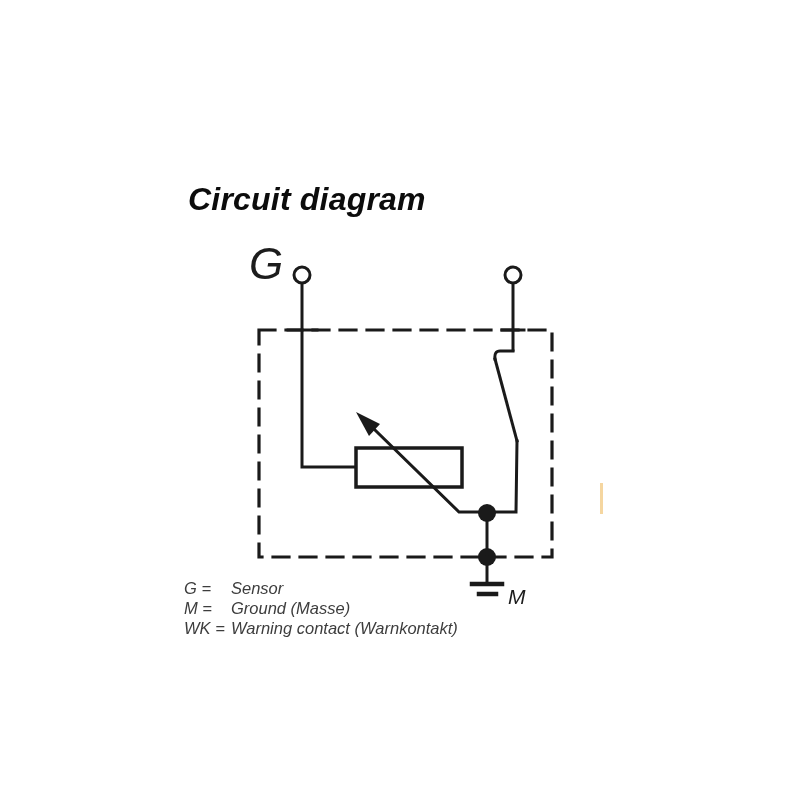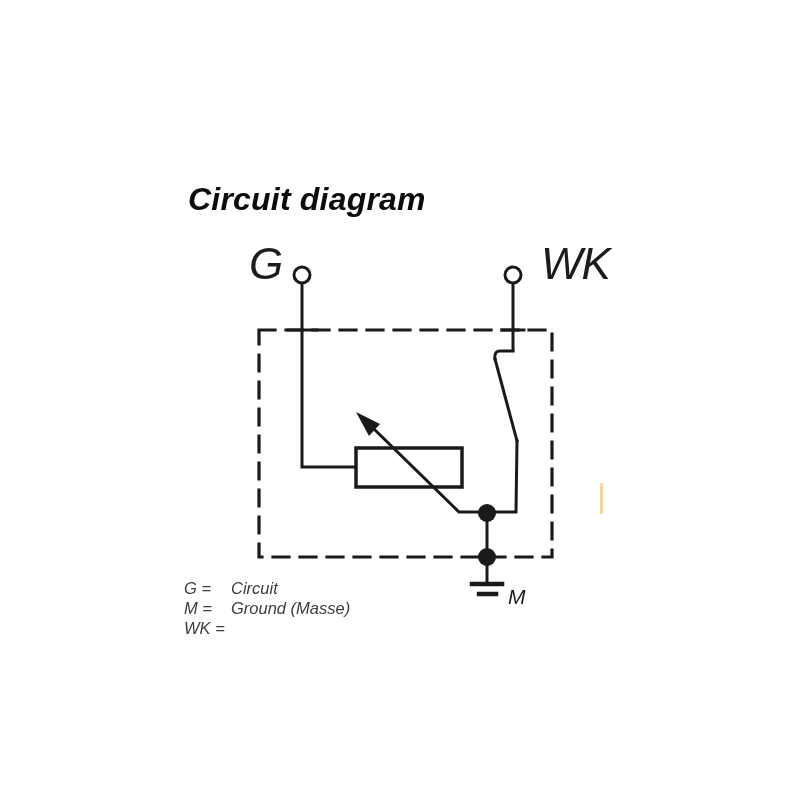--- a/index.html
+++ b/index.html
@@ -85,33 +85,33 @@
       <line x1="487" y1="557" x2="487" y2="583"></line>
       <line x1="472" y1="584" x2="502" y2="584" stroke-width="4.5"></line>
       <line x1="479" y1="594" x2="496" y2="594" stroke-width="4.5"></line>
     </g>
   </svg>
 
   <h1 class="abs page-title">Circuit diagram</h1>
 
   <span class="abs terminal-label g">G</span>
 
-  <span class="abs terminal-label wk">WK</span>
 
   <span class="abs ground-label">M</span>
 
   <div class="abs legend">
     <div class="legend-row">
       <span class="legend-key">G =</span>
-      <span class="legend-desc">Circuit</span>
+      <span class="legend-desc">Sensor</span>
     </div>
     <div class="legend-row">
       <span class="legend-key">M =</span>
       <span class="legend-desc">Ground (Masse)</span>
     </div>
     <div class="legend-row">
       <span class="legend-key">WK =</span>
+      <span class="legend-desc">Warning contact (Warnkontakt)</span>
     </div>
   </div>
 
   <div class="abs artifact-line"></div>
 
 </div>
 
 </body></html>

